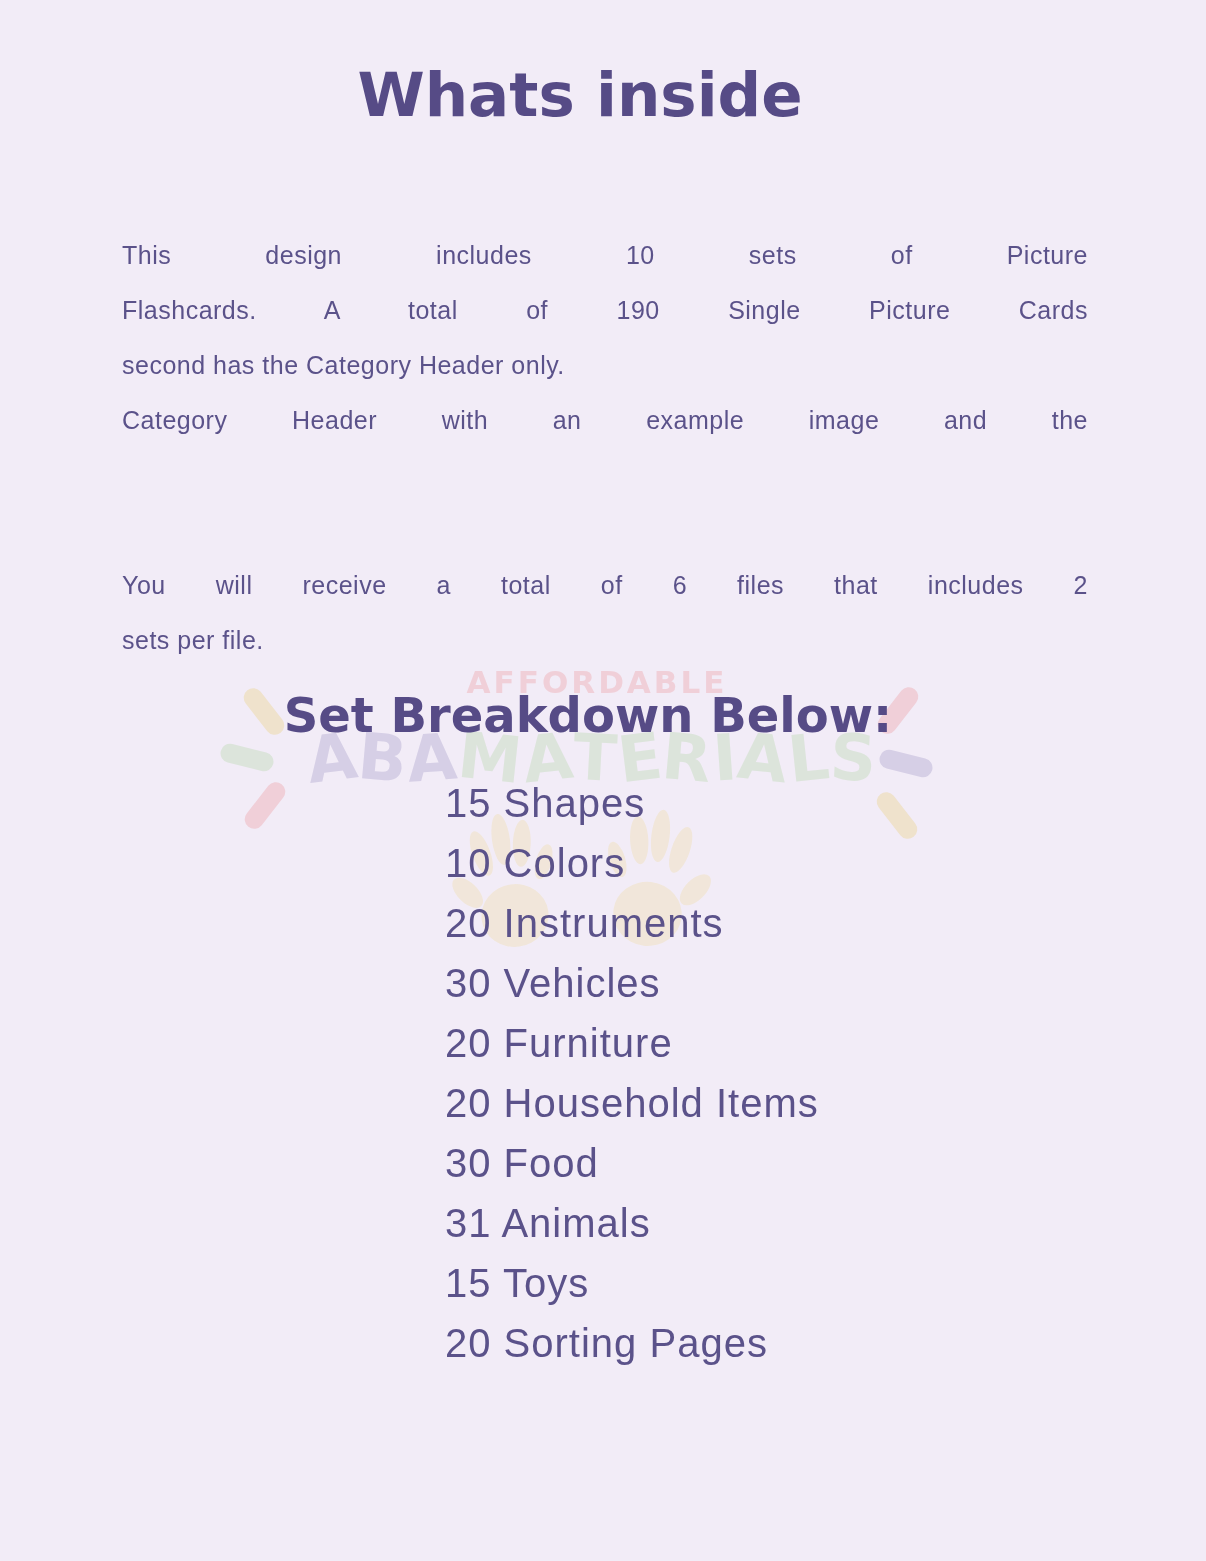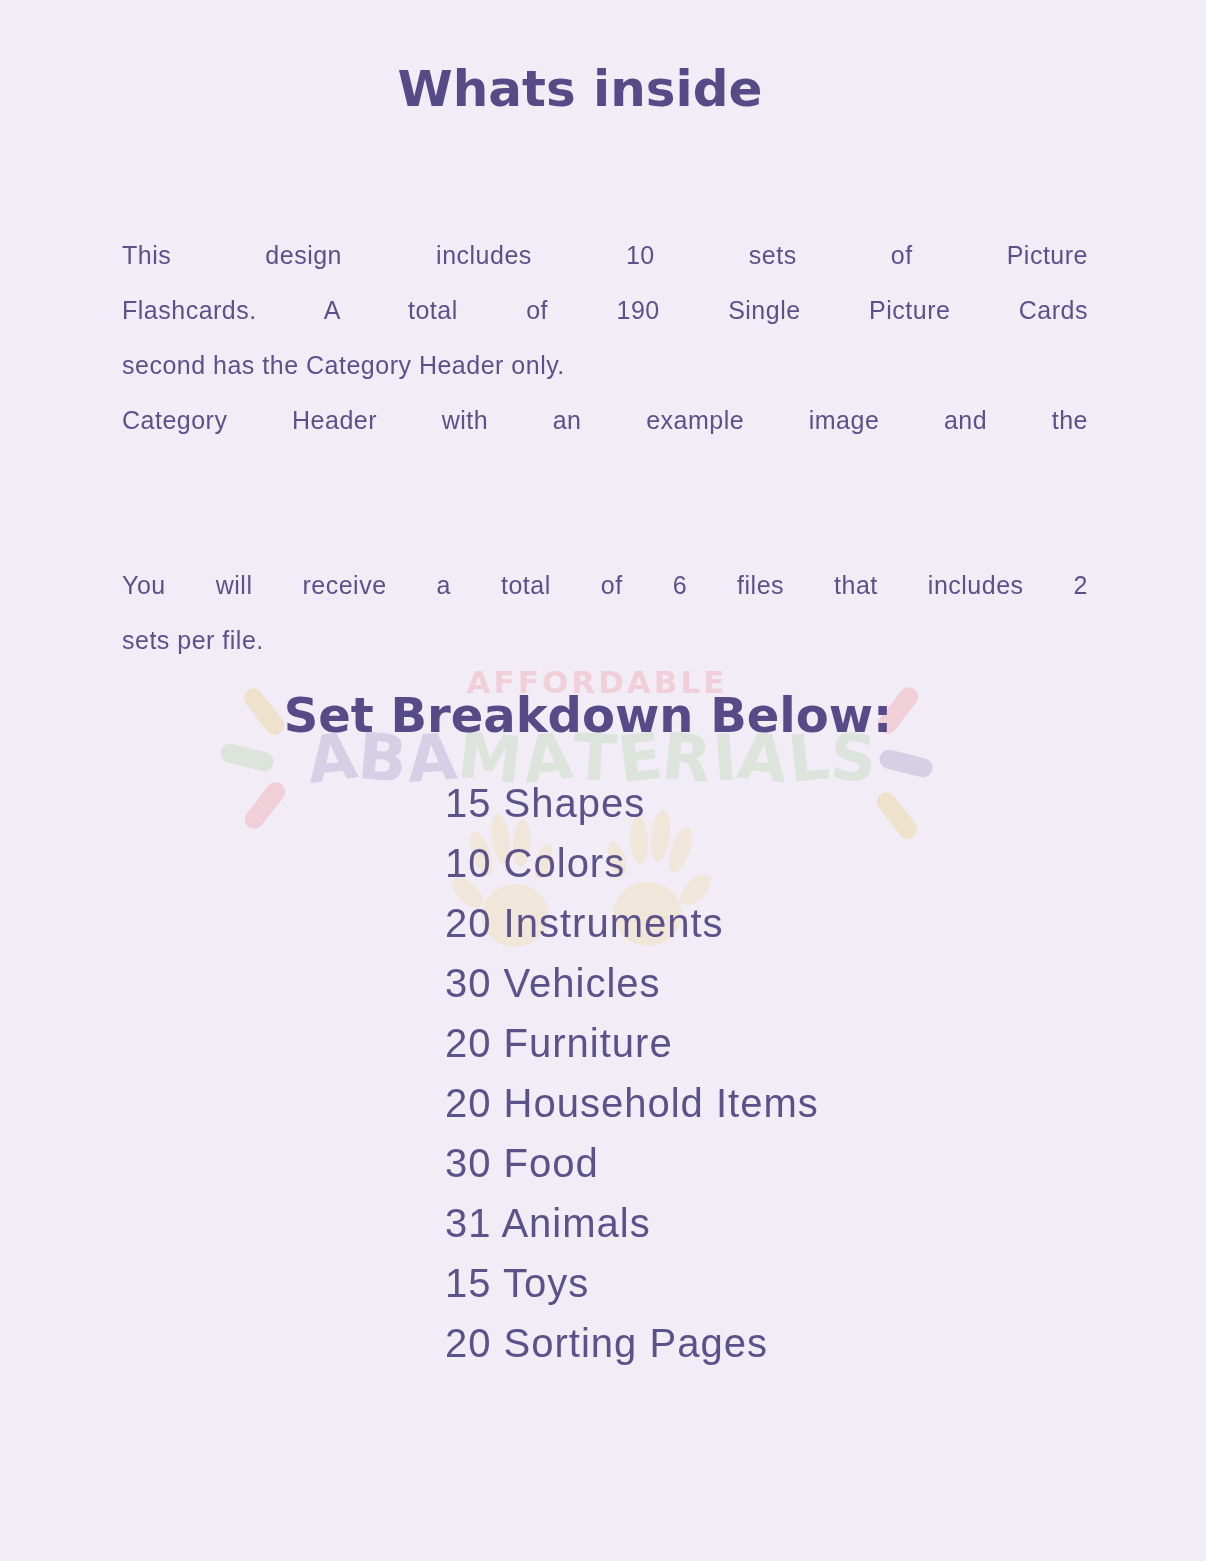--- a/index.html
+++ b/index.html
@@ -56,21 +56,21 @@
   .dash-cream-right{left:870px;top:806px;transform:rotate(52deg);}
   .hand{position:absolute;color:var(--wm-hand);opacity:.85;}
   .hand-left {left:450px;top:812px;width:116px;height:140px;transform:rotate(-8deg);}
   .hand-right{left:594px;top:808px;width:120px;height:143px;transform:scaleX(-1) rotate(-7deg);}
   
   .content{position:absolute;inset:0;z-index:2;}
   .page-title{
     position:absolute;top:64px;left:0;width:1160px;margin:0;
     text-align:center;
     font-family:"DejaVu Sans", sans-serif;
-    font-weight:bold;font-size:50px;line-height:1;
+    font-weight:bold;font-size:61px;line-height:1;
     color:var(--heading);
   }
   .para{
     position:absolute;left:122px;width:966px;
     font-size:25px;line-height:55px;
     letter-spacing:.5px;
     color:var(--body);
   }
   .para-intro{top:228px;}
   .para-files{top:558px;}

